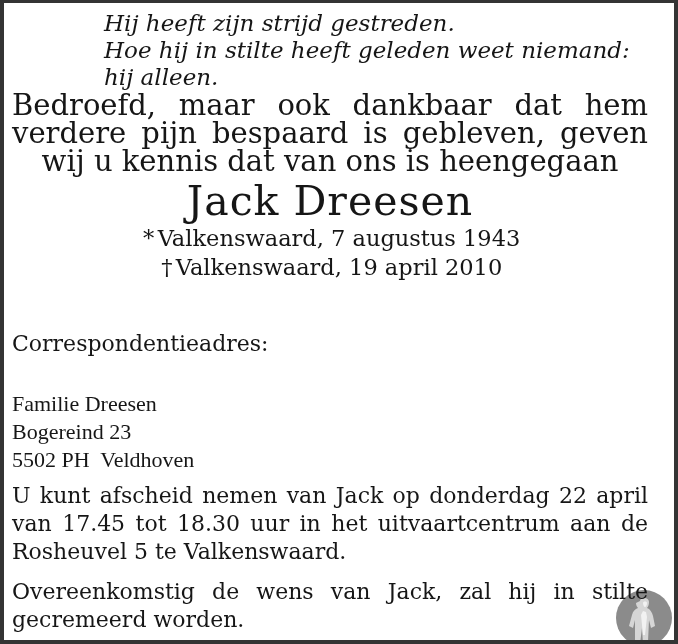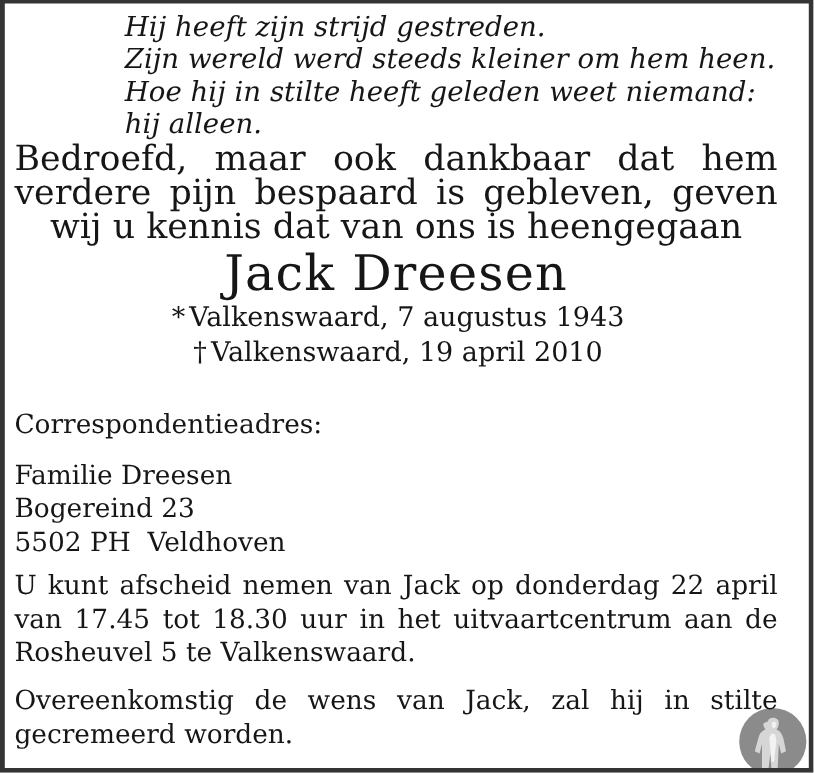--- a/index.html
+++ b/index.html
@@ -41,22 +41,22 @@
     text-align: center;
     letter-spacing: 1px;
   }
   .dates {
     margin-top: 0;
     text-align: center;
     font-size: 22.5px;
     line-height: 29px;
   }
   .dates .sym { display: inline-block; min-width: 18px; }
-  .corr-label { margin-top: 32px; }
-  .address { margin-top: 14px; }
+  .corr-label { margin-top: 48px; }
+  .address { margin-top: 32px; font-family: Liberation Serif, serif; }
   .address p { white-space: pre-wrap; line-height: 28px; }
   .visitation {
     margin-top: 8px;
     text-align: justify;
     line-height: 28px;
   }
   .cremation {
     margin-top: 12px;
     text-align: justify;
     line-height: 28px;
@@ -79,21 +79,20 @@
     <circle cx="29" cy="29" r="28" fill="#8b8b8b"></circle>
 
     <path fill="#d6d6d6" d="M25 12 c0 -4 9 -4 9 1 c0 3 -1 5 -2 6 c3 1 5 4 6 8 l2 10 l-4 2 l-2 -8 l-1 22 l-5 2 l-1 -16 l-2 16 l-5 -2 l0 -22 l-2 8 l-4 -2 l3 -11 c1 -4 3 -6 6 -7 c-1 -1 -2 -3 -2 -5 z"></path>
     <path fill="#f2f2f2" d="M28 14 c0 -2 4 -2 4 0 c0 2 -1 4 -2 4 c-1 0 -2 -2 -2 -4 z M26 26 l2 -4 l3 1 l1 5 l-2 18 l-2 0 z"></path>
   </svg>
 
   <div class="content">
 
     <div class="poem">
       <p>Hij heeft zijn strijd gestreden.</p>
-      <p>Zijn wereld werd steeds kleiner om hem heen.</p>
       <p>Hoe hij in stilte heeft geleden weet niemand: hij alleen.</p>
     </div>
 
     <p class="announcement">Bedroefd, maar ook dankbaar dat hem verdere pijn bespaard is gebleven, geven wij u kennis dat van ons is heengegaan</p>
 
     <h1 class="name">Jack Dreesen</h1>
 
     <div class="dates">
       <p><span class="sym">*</span><span>Valkenswaard, 7 augustus 1943</span></p>
       <p><span class="sym">†</span><span>Valkenswaard, 19 april 2010</span></p>

